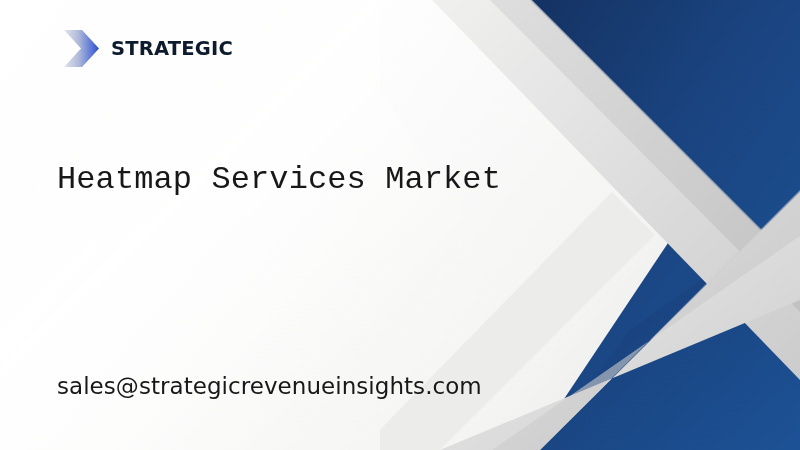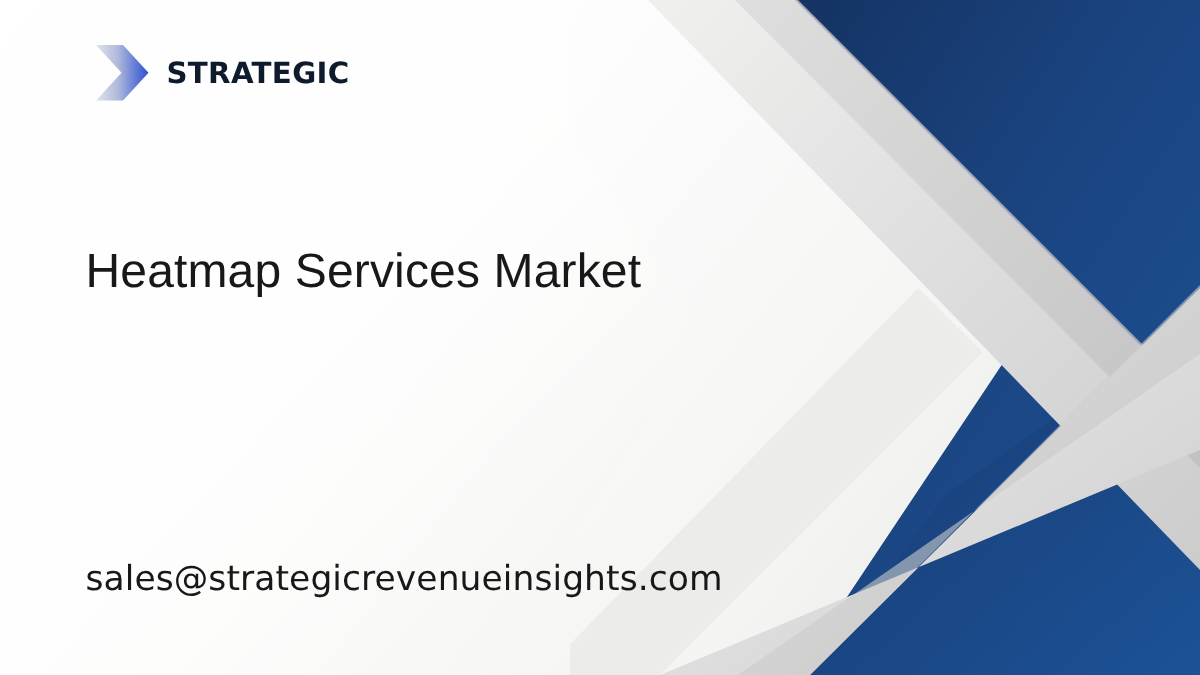--- a/index.html
+++ b/index.html
@@ -74,21 +74,21 @@
     white-space: nowrap;
     padding-top: 2px;
   }
 
   
   .title {
     position: absolute;
     left: 57px;
     top: 160px;
     width: 470px;
-    font-family: Liberation Sans, sans-serif;
+    font-family: Liberation Mono, monospace;
     font-weight: normal;
     font-size: 32px;
     line-height: 40px;
     color: #181818;
     letter-spacing: 0.1px;
   }
   .email {
     position: absolute;
     left: 57px;
     top: 371px;

